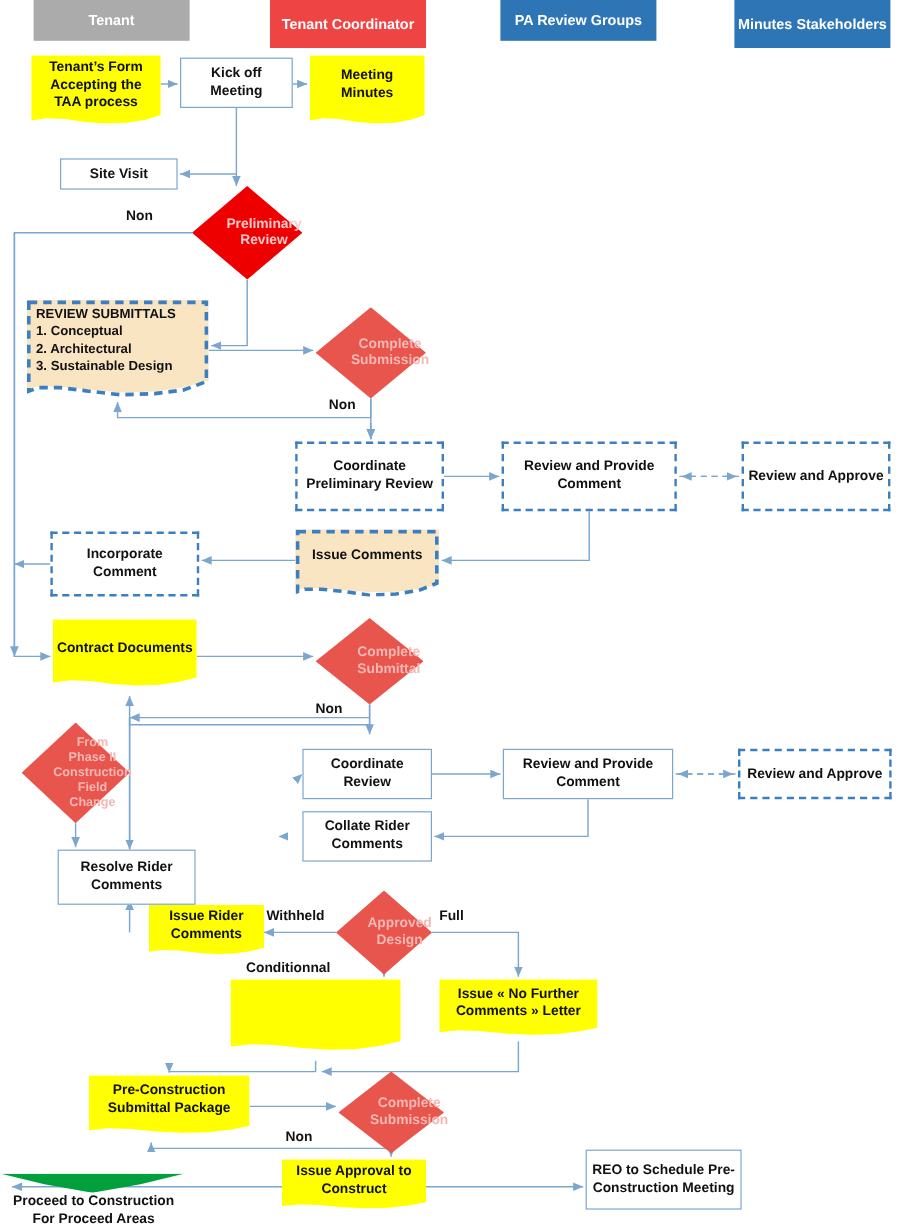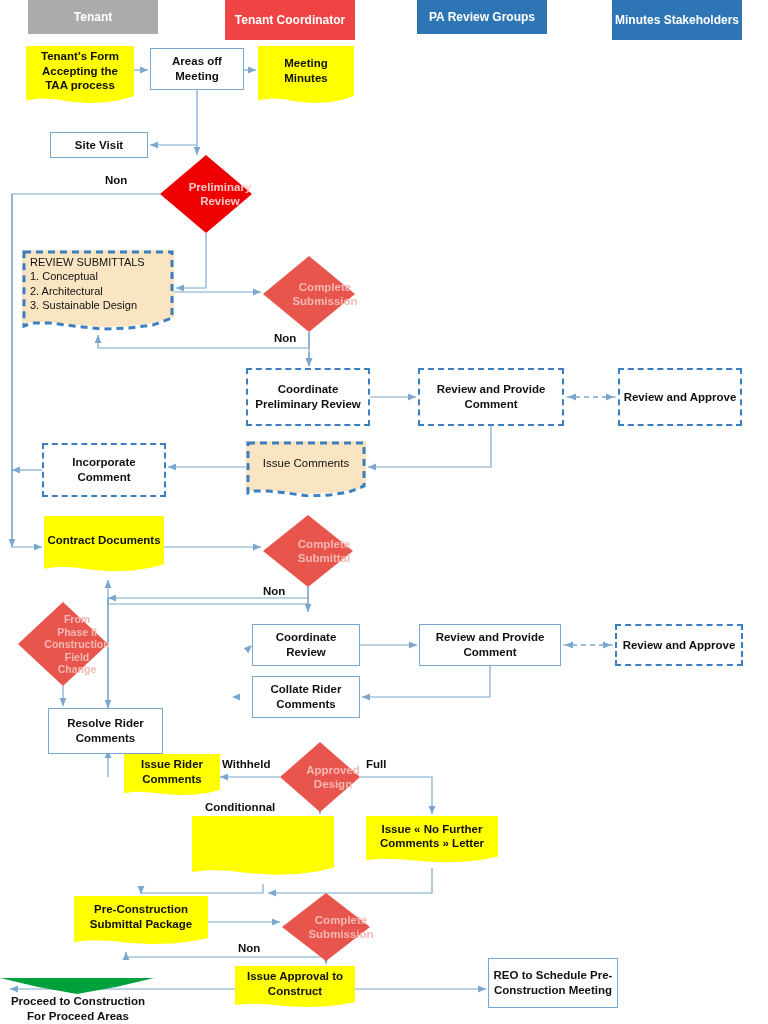--- a/index.html
+++ b/index.html
@@ -27,21 +27,21 @@
      font-size:11.5px;font-weight:bold;color:#111;line-height:1.28;padding:0 3px;box-sizing:border-box;}
   .doc-yellow .docbg{background:#FFFF00;}
 
   
   .docdash{position:absolute;box-sizing:border-box;}
   .docdash .dbg{position:absolute;inset:0;background:#FAE5C3;
      clip-path:polygon(0% 0%,100% 0%,100% 82%,86% 89%,70% 93%,52% 94%,34% 91%,18% 88%,6% 88%,0% 91%);}
   .docdash .dborder{position:absolute;inset:0;}
   .docdash .dtext{position:absolute;left:0;right:0;top:0;height:82%;
      display:flex;align-items:center;justify-content:center;text-align:center;
-     font-size:11.5px;font-weight:normal;color:#111;line-height:1.3;padding:0 0;box-sizing:border-box;}
+     font-size:11.5px;font-weight:bold;color:#111;line-height:1.3;padding:0 0;box-sizing:border-box;}
   .docdash .dtext.left{justify-content:flex-start;text-align:left;}
 
   
   .dia{position:absolute;}
   .dia .diash{position:absolute;inset:0;clip-path:polygon(50% 0%,100% 50%,50% 100%,0% 50%);}
   .dia .dialabel{position:absolute;left:6px;top:50%;transform:translateY(-50%);
      width:160px;text-align:center;font-size:11.5px;font-weight:bold;color:#F3B8B4;line-height:1.25;
      pointer-events:none;white-space:pre-line;}
 
   
@@ -165,21 +165,21 @@
   <div class="lane-hdr" style="left:612px;top:0;width:130px;height:40px;background:#2E75B6;">
     <span>Minutes Stakeholders</span>
   </div>
 
   <div class="doc doc-yellow" style="left:26px;top:46px;width:108px;height:64px;">
     <div class="docbg"></div>
     <div class="doctext">Tenant’s Form Accepting the TAA process</div>
   </div>
 
   <div class="node proc" style="left:150px;top:48px;width:94px;height:42px;">
-    <span>Areas off Meeting</span>
+    <span>Kick off Meeting</span>
   </div>
 
   <div class="doc doc-yellow" style="left:258px;top:46px;width:96px;height:64px;">
     <div class="docbg"></div>
     <div class="doctext">Meeting Minutes</div>
   </div>
 
   <div class="node proc" style="left:50px;top:132px;width:98px;height:26px;">
     <span>Site Visit</span>
   </div>

